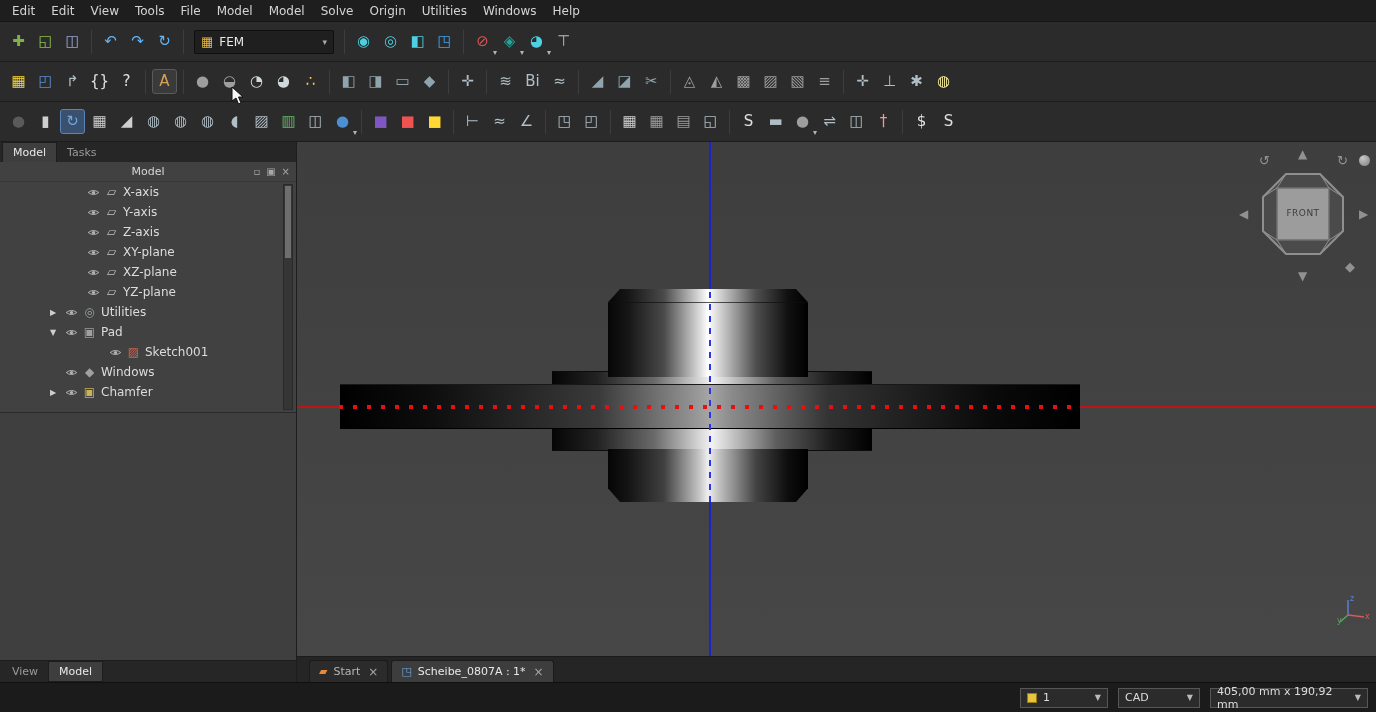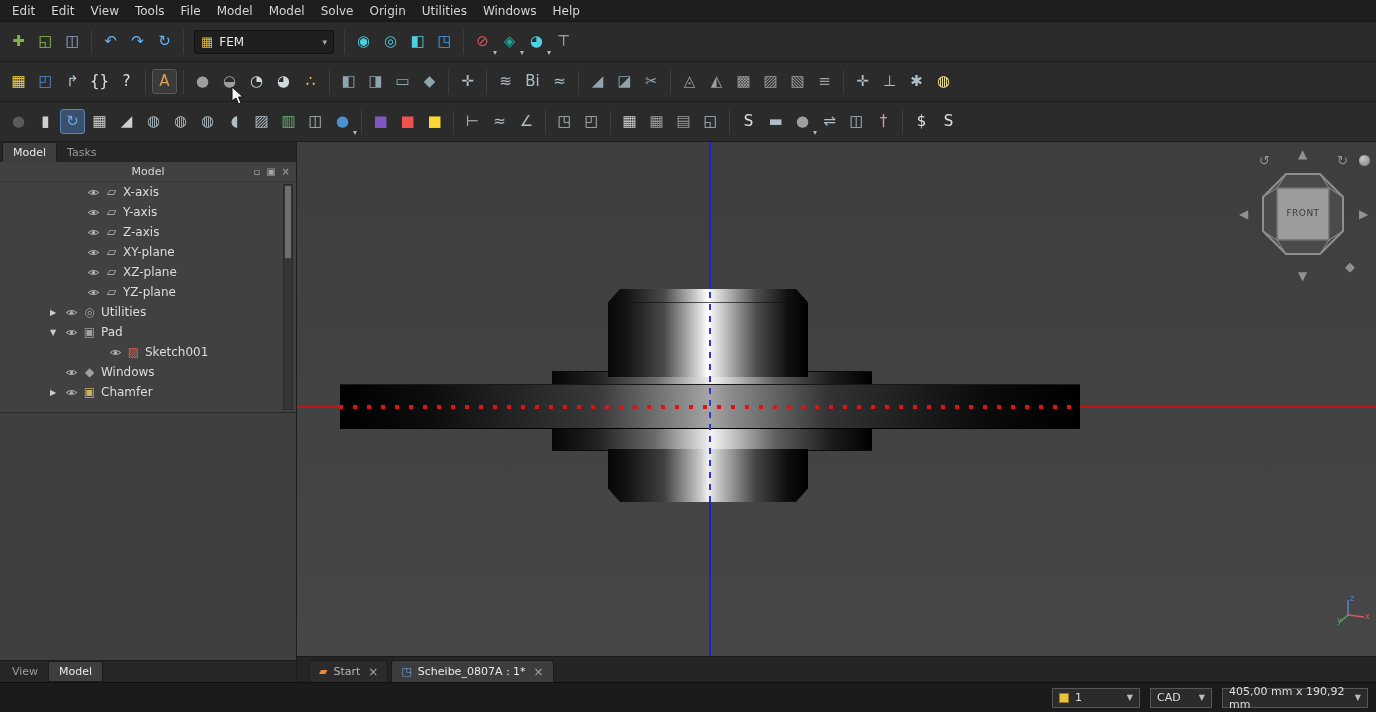--- a/index.html
+++ b/index.html
@@ -628,25 +628,25 @@
     </div>
   </div>
 
   <div class="statusbar">
     <div class="sb-right">
       <div class="sb-combo" style="width:88px">
         <span class="unit-swatch"></span>
         <span>1</span>
         <span class="sb-arrow">▼</span>
       </div>
-      <div class="sb-combo" style="width:62px">
+      <div class="sb-combo" style="width:82px">
         <span>CAD</span>
         <span class="sb-arrow">▼</span>
       </div>
-      <div class="sb-combo" style="width:146px">
+      <div class="sb-combo" style="width:158px">
         <span>405,00 mm x 190,92 mm</span>
         <span class="sb-arrow">▼</span>
       </div>
     </div>
   </div>
 
   <div class="mouse-cursor">
     <svg width="14" height="20">
         <path d="M1,1 L1,15 L5,12 L7.5,18 L10,17 L7.5,11 L12,11 Z" fill="#f5f5f5" stroke="#111" stroke-width="1"></path>
       </svg>

